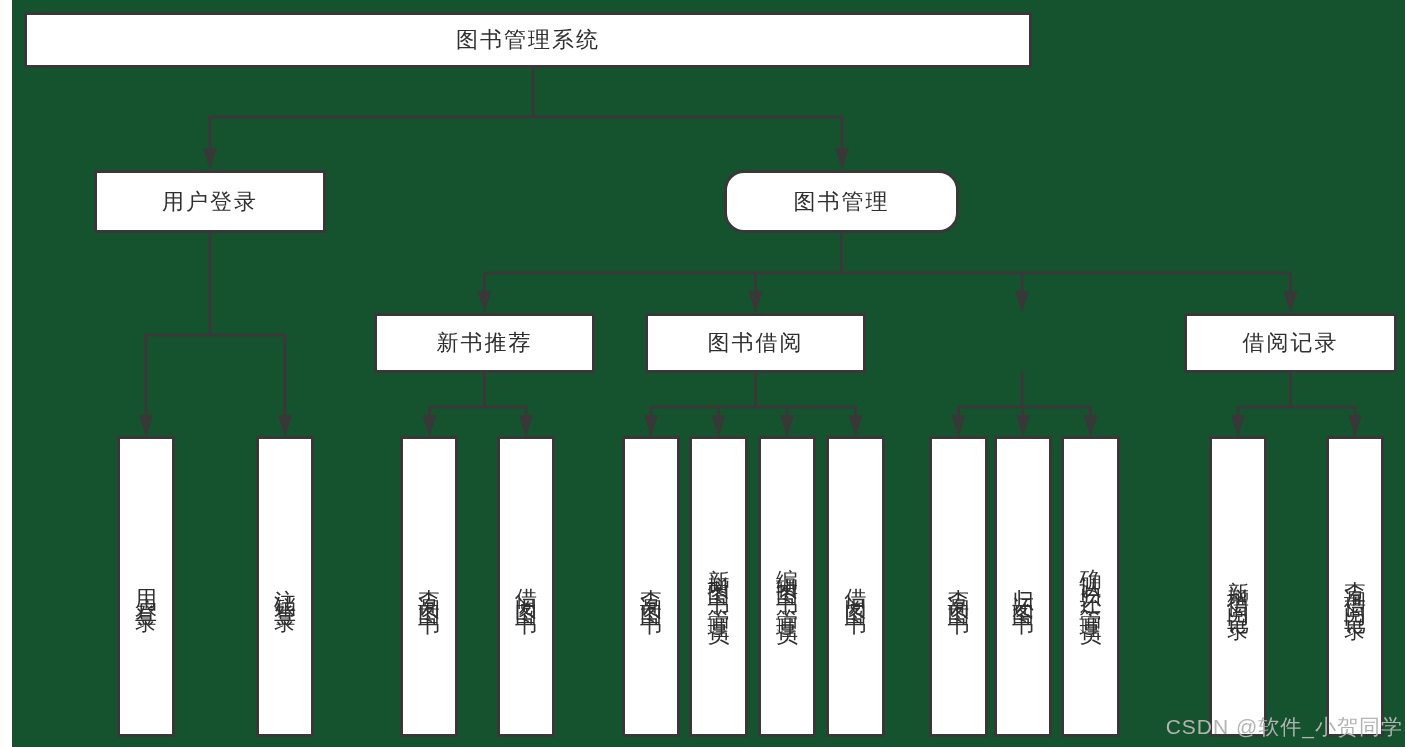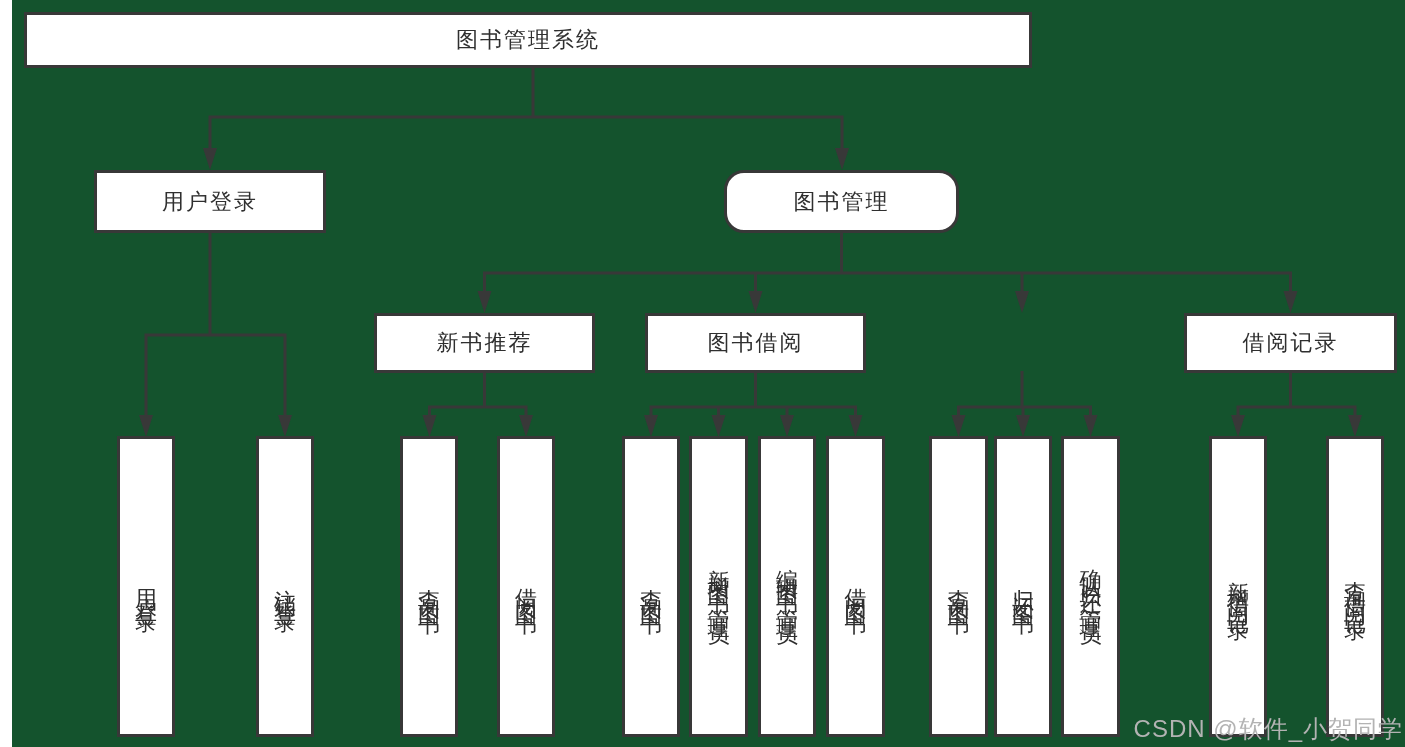--- a/index.html
+++ b/index.html
@@ -68,21 +68,21 @@
   .n-lf-7   { left: 814px; width: 59px; }
   .n-lf-8   { left: 917px; width: 59px; }
   .n-lf-9   { left: 982px; }
   .n-lf-10  { left: 1049px; width: 59px; }
   .n-lf-11  { left: 1197px; }
   .n-lf-12  { left: 1314px; }
   #watermark {
     position: absolute;
     right: 14px;
     top: 713px;
-    font-size: 24px;
+    font-size: 21px;
     letter-spacing: 1px;
     color: #b3b3b3;
     z-index: 3;
     white-space: nowrap;
   }
 </style>
 </head>
 <body>
 
 <div id="stage">

